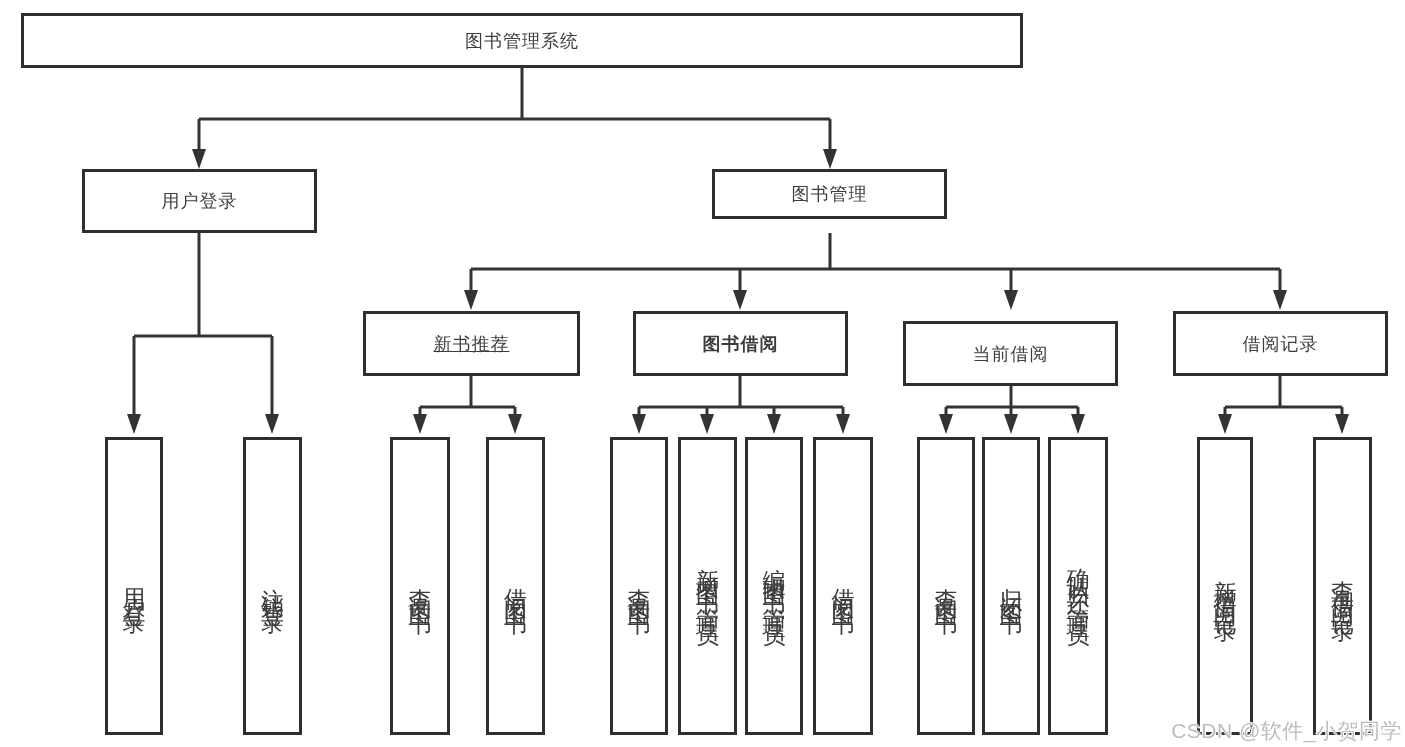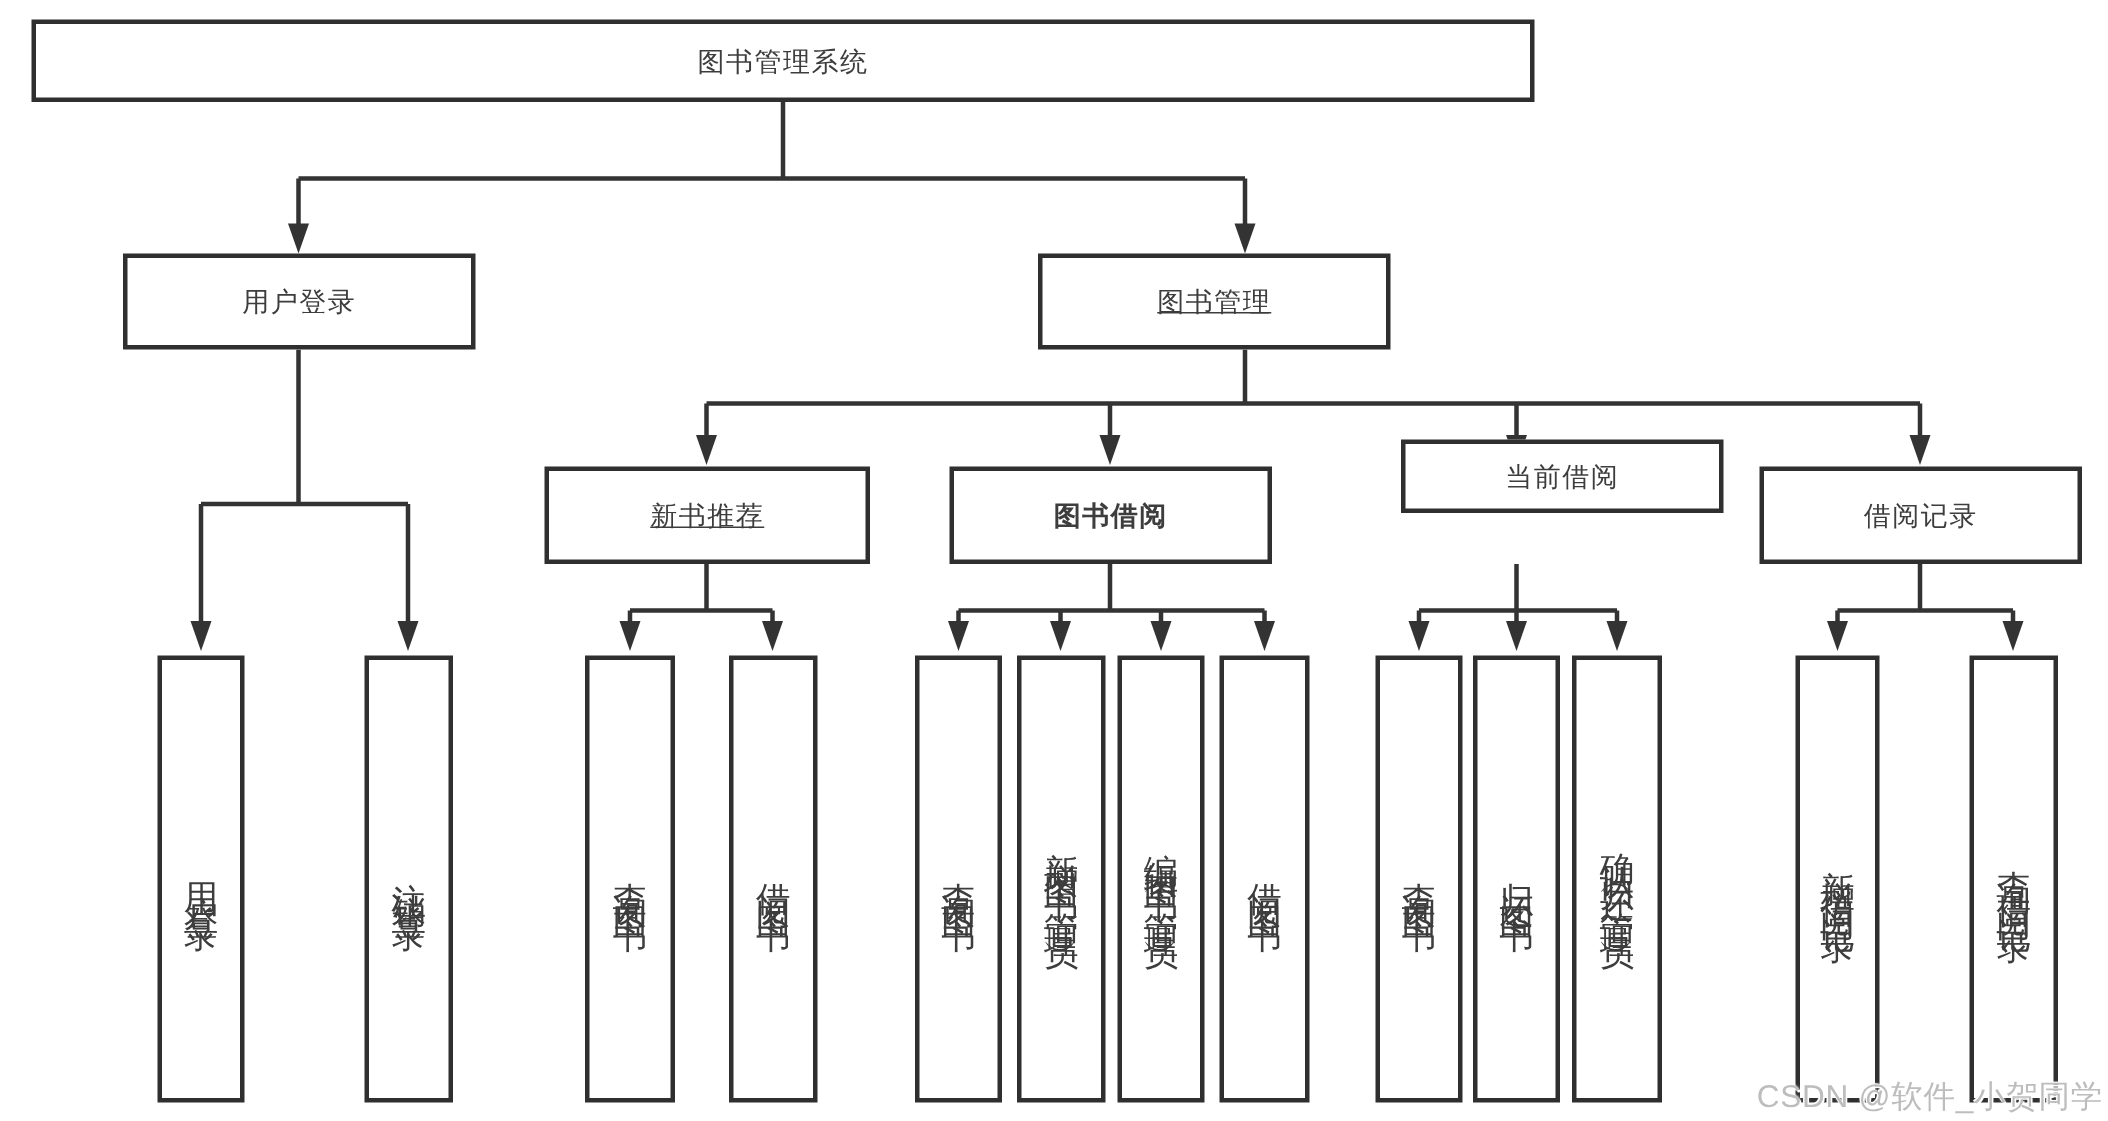--- a/index.html
+++ b/index.html
@@ -71,31 +71,31 @@
     </g>
   </svg>
 
   <div class="node hbox" style="left:21px;top:13px;width:1002px;height:55px;">
     <span>图书管理系统</span>
   </div>
 
   <div class="node hbox" style="left:82px;top:169px;width:235px;height:64px;">
     <span>用户登录</span>
   </div>
-  <div class="node hbox" style="left:692px;top:169px;width:235px;height:64px;text-decoration:underline;">
+  <div class="node hbox" style="left:712px;top:169px;width:235px;height:50px;">
     <span>图书管理</span>
   </div>
 
   <div class="node hbox" style="left:363px;top:311px;width:217px;height:65px;text-decoration:underline;">
     <span>新书推荐</span>
   </div>
   <div class="node hbox" style="left:633px;top:311px;width:215px;height:65px;font-weight:bold;">
     <span>图书借阅</span>
   </div>
-  <div class="node hbox" style="left:903px;top:293px;width:215px;height:49px;margin-left:31px;">
+  <div class="node hbox" style="left:903px;top:321px;width:215px;height:65px;">
     <span>当前借阅</span>
   </div>
   <div class="node hbox" style="left:1173px;top:311px;width:215px;height:65px;">
     <span>借阅记录</span>
   </div>
 
   <div class="node vbox" style="left:105px;top:437px;width:58px;height:298px;">
     <span>用户登录</span>
   </div>
   <div class="node vbox" style="left:243px;top:437px;width:59px;height:298px;">

